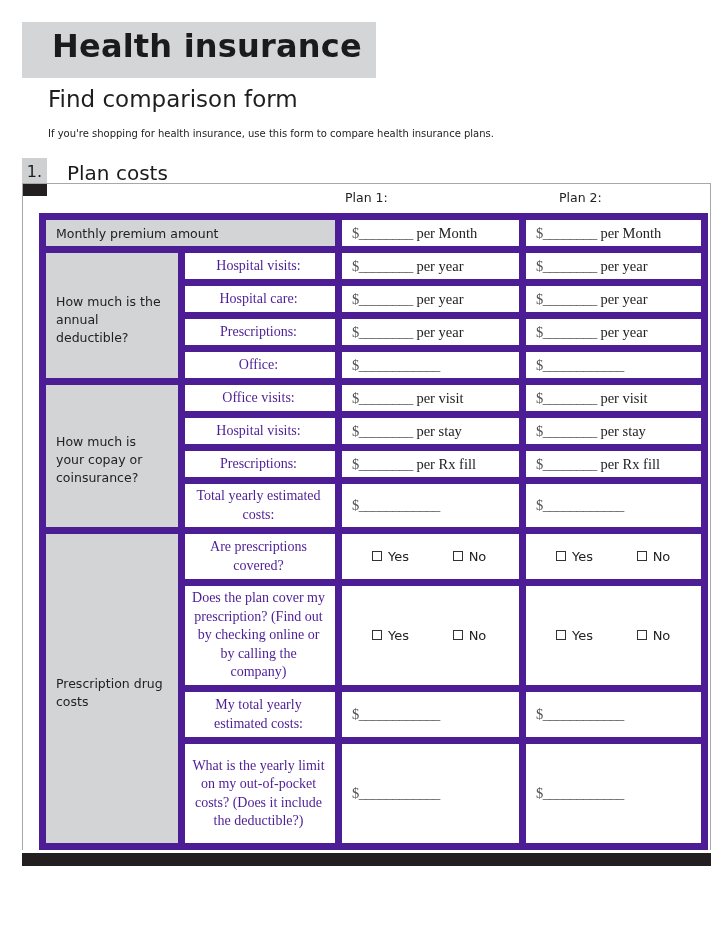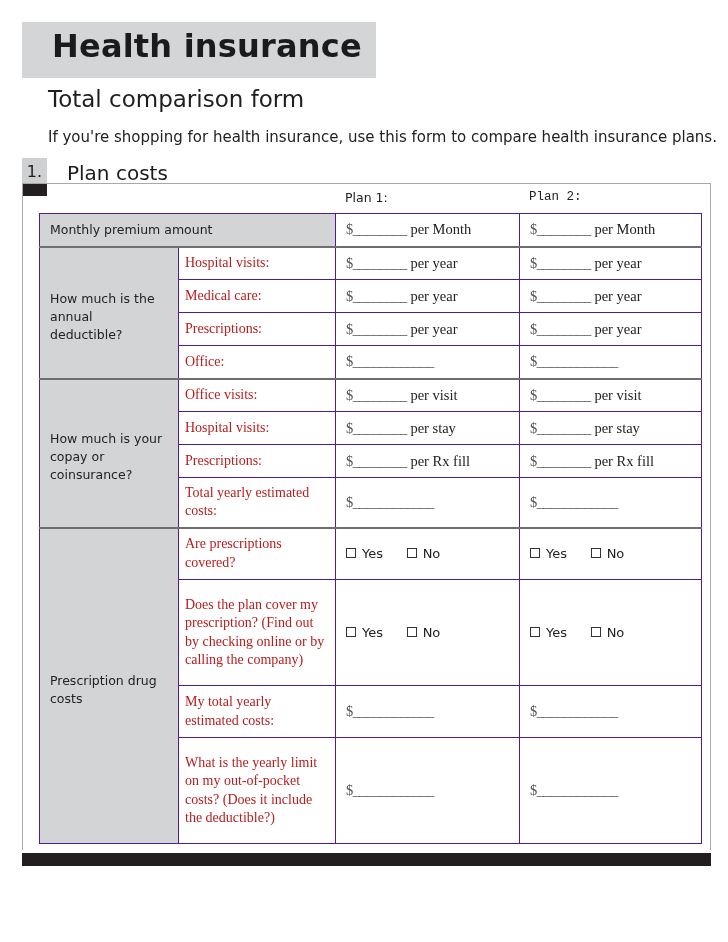--- a/index.html
+++ b/index.html
@@ -2,59 +2,59 @@
 <html><head>
 <meta charset="utf-8">
 <style>
   html, body { margin:0; padding:0; background:#fff; }
   body { width:728px; height:942px; position:relative; overflow:hidden; color:#222; }
 
   .title-band { position:absolute; left:22px; top:22px; width:354px; height:56px; background:#d4d5d7; }
   .title-band h1 { margin:0; position:absolute; left:30px; top:5px; font-family:"DejaVu Sans", sans-serif; font-weight:bold; font-size:32px; color:#1b1b1b; letter-spacing:0.2px;text-align:center; }
 
   .subtitle { position:absolute; left:48px; top:86px; font-family:"DejaVu Sans", sans-serif; font-size:23px; color:#1e1e1e; }
-  .intro { position:absolute; left:48px; top:128px; font-family:"DejaVu Sans", sans-serif; font-size:15px; color:#222; }
+  .intro { position:absolute; left:48px; top:128px; font-family:"DejaVu Sans", sans-serif; font-size:10px; color:#222; }
 
   .sec-num { position:absolute; left:22px; top:158px; width:25px; height:25px; background:#cfd0d2; font-family:"DejaVu Sans", sans-serif; font-size:16px; line-height:27px; text-align:center; color:#1b1b1b; }
   .sec-num-dark { position:absolute; left:22px; top:183px; width:25px; height:13px; background:#231f20; }
   .sec-title { position:absolute; left:67px; top:161px; font-family:"DejaVu Sans", sans-serif; font-size:20px; color:#1b1b1b; }
 
   .frame { position:absolute; left:22px; top:183px; width:689px; height:667px; border:1px solid #a8a8a8; border-bottom:none; box-sizing:border-box; }
   .footer-bar { position:absolute; left:22px; top:853px; width:689px; height:13px; background:#231f20; }
 
   .plan-head { position:absolute; top:190px; font-family:"DejaVu Sans", sans-serif; font-size:12.5px; color:#222; }
 
   table.grid { position:absolute; left:39px; top:213px; width:662px; border-collapse:collapse; table-layout:fixed; }
-  table.grid td { border:1px solid #4c1d95; padding:0; vertical-align:middle; }
+  table.grid td { border:7px solid #4c1d95; padding:0; vertical-align:middle; }
   td.group { background:#d3d4d6; vertical-align:top; font-family:"DejaVu Sans", sans-serif; font-size:12.5px; line-height:18px; padding:8px 10px 0 10px !important; color:#222; }
   td.premium-label { background:#d3d4d6; font-family:"DejaVu Sans", sans-serif; font-size:12.5px; padding-left:10px !important; color:#222; }
-  td.label { text-align:left; font-family:"Liberation Serif", serif; font-size:14px; line-height:18.5px; padding:0 9px 0 6px !important; color:#b91c1c; }
+  td.label { text-align:center; font-family:"Liberation Serif", serif; font-size:14px; line-height:18.5px; padding:0 9px 0 6px !important; color:#4c1d95; }
   td.val { font-family:"Liberation Serif", serif; font-size:14.5px; padding-left:10px !important; color:#222; white-space:nowrap; }
   tr.sep td { border-top:2px solid #6e6e6e; }
   .blank { letter-spacing:-0.5px; color:#555; }
-  .cb { display:inline-flex; align-items:center; font-family:"DejaVu Sans", sans-serif; font-size:13px; margin-right:20px; color:#222; }
+  .cb { display:inline-flex; align-items:center; font-family:"DejaVu Sans", sans-serif; font-size:13px; margin-right:20px; color:#222;margin-left:20px; }
   .cb .box { display:inline-block; width:10px; height:10px; border:1px solid #333; margin-right:6px; box-sizing:border-box; }
 </style>
 </head>
 <body>
 
 <div class="title-band">
   <h1>Health insurance</h1>
 </div>
-<div class="subtitle">Total comparison form</div>
+<div class="subtitle">Find comparison form</div>
 <div class="intro">If you're shopping for health insurance, use this form to compare health insurance plans.</div>
 
 <div class="sec-num">1.</div>
 <div class="sec-num-dark"></div>
 <div class="sec-title">Plan costs</div>
 
 <div class="frame"></div>
 
 <div class="plan-head" style="left:345px;">Plan 1:</div>
-<div class="plan-head" style="left:529px;font-family:Liberation Mono, monospace;">Plan 2:</div>
+<div class="plan-head" style="left:559px;">Plan 2:</div>
 
 <table class="grid">
   <colgroup>
     <col style="width:139px">
       <col style="width:157px">
       <col style="width:184px">
       <col style="width:182px">
   </colgroup>
 
   <tbody>
@@ -64,21 +64,21 @@
     <td class="val"><span class="blank">$________</span> <span>per Month</span></td>
   </tr>
 
   <tr class="sep" style="height:33px">
     <td class="group" rowspan="4">How much is the annual deductible?</td>
     <td class="label">Hospital visits:</td>
     <td class="val"><span class="blank">$________</span> <span>per year</span></td>
     <td class="val"><span class="blank">$________</span> <span>per year</span></td>
   </tr>
   <tr style="height:33px">
-    <td class="label">Medical care:</td>
+    <td class="label">Hospital care:</td>
     <td class="val"><span class="blank">$________</span> <span>per year</span></td>
     <td class="val"><span class="blank">$________</span> <span>per year</span></td>
   </tr>
   <tr style="height:33px">
     <td class="label">Prescriptions:</td>
     <td class="val"><span class="blank">$________</span> <span>per year</span></td>
     <td class="val"><span class="blank">$________</span> <span>per year</span></td>
   </tr>
   <tr style="height:33px">
     <td class="label">Office:</td>

